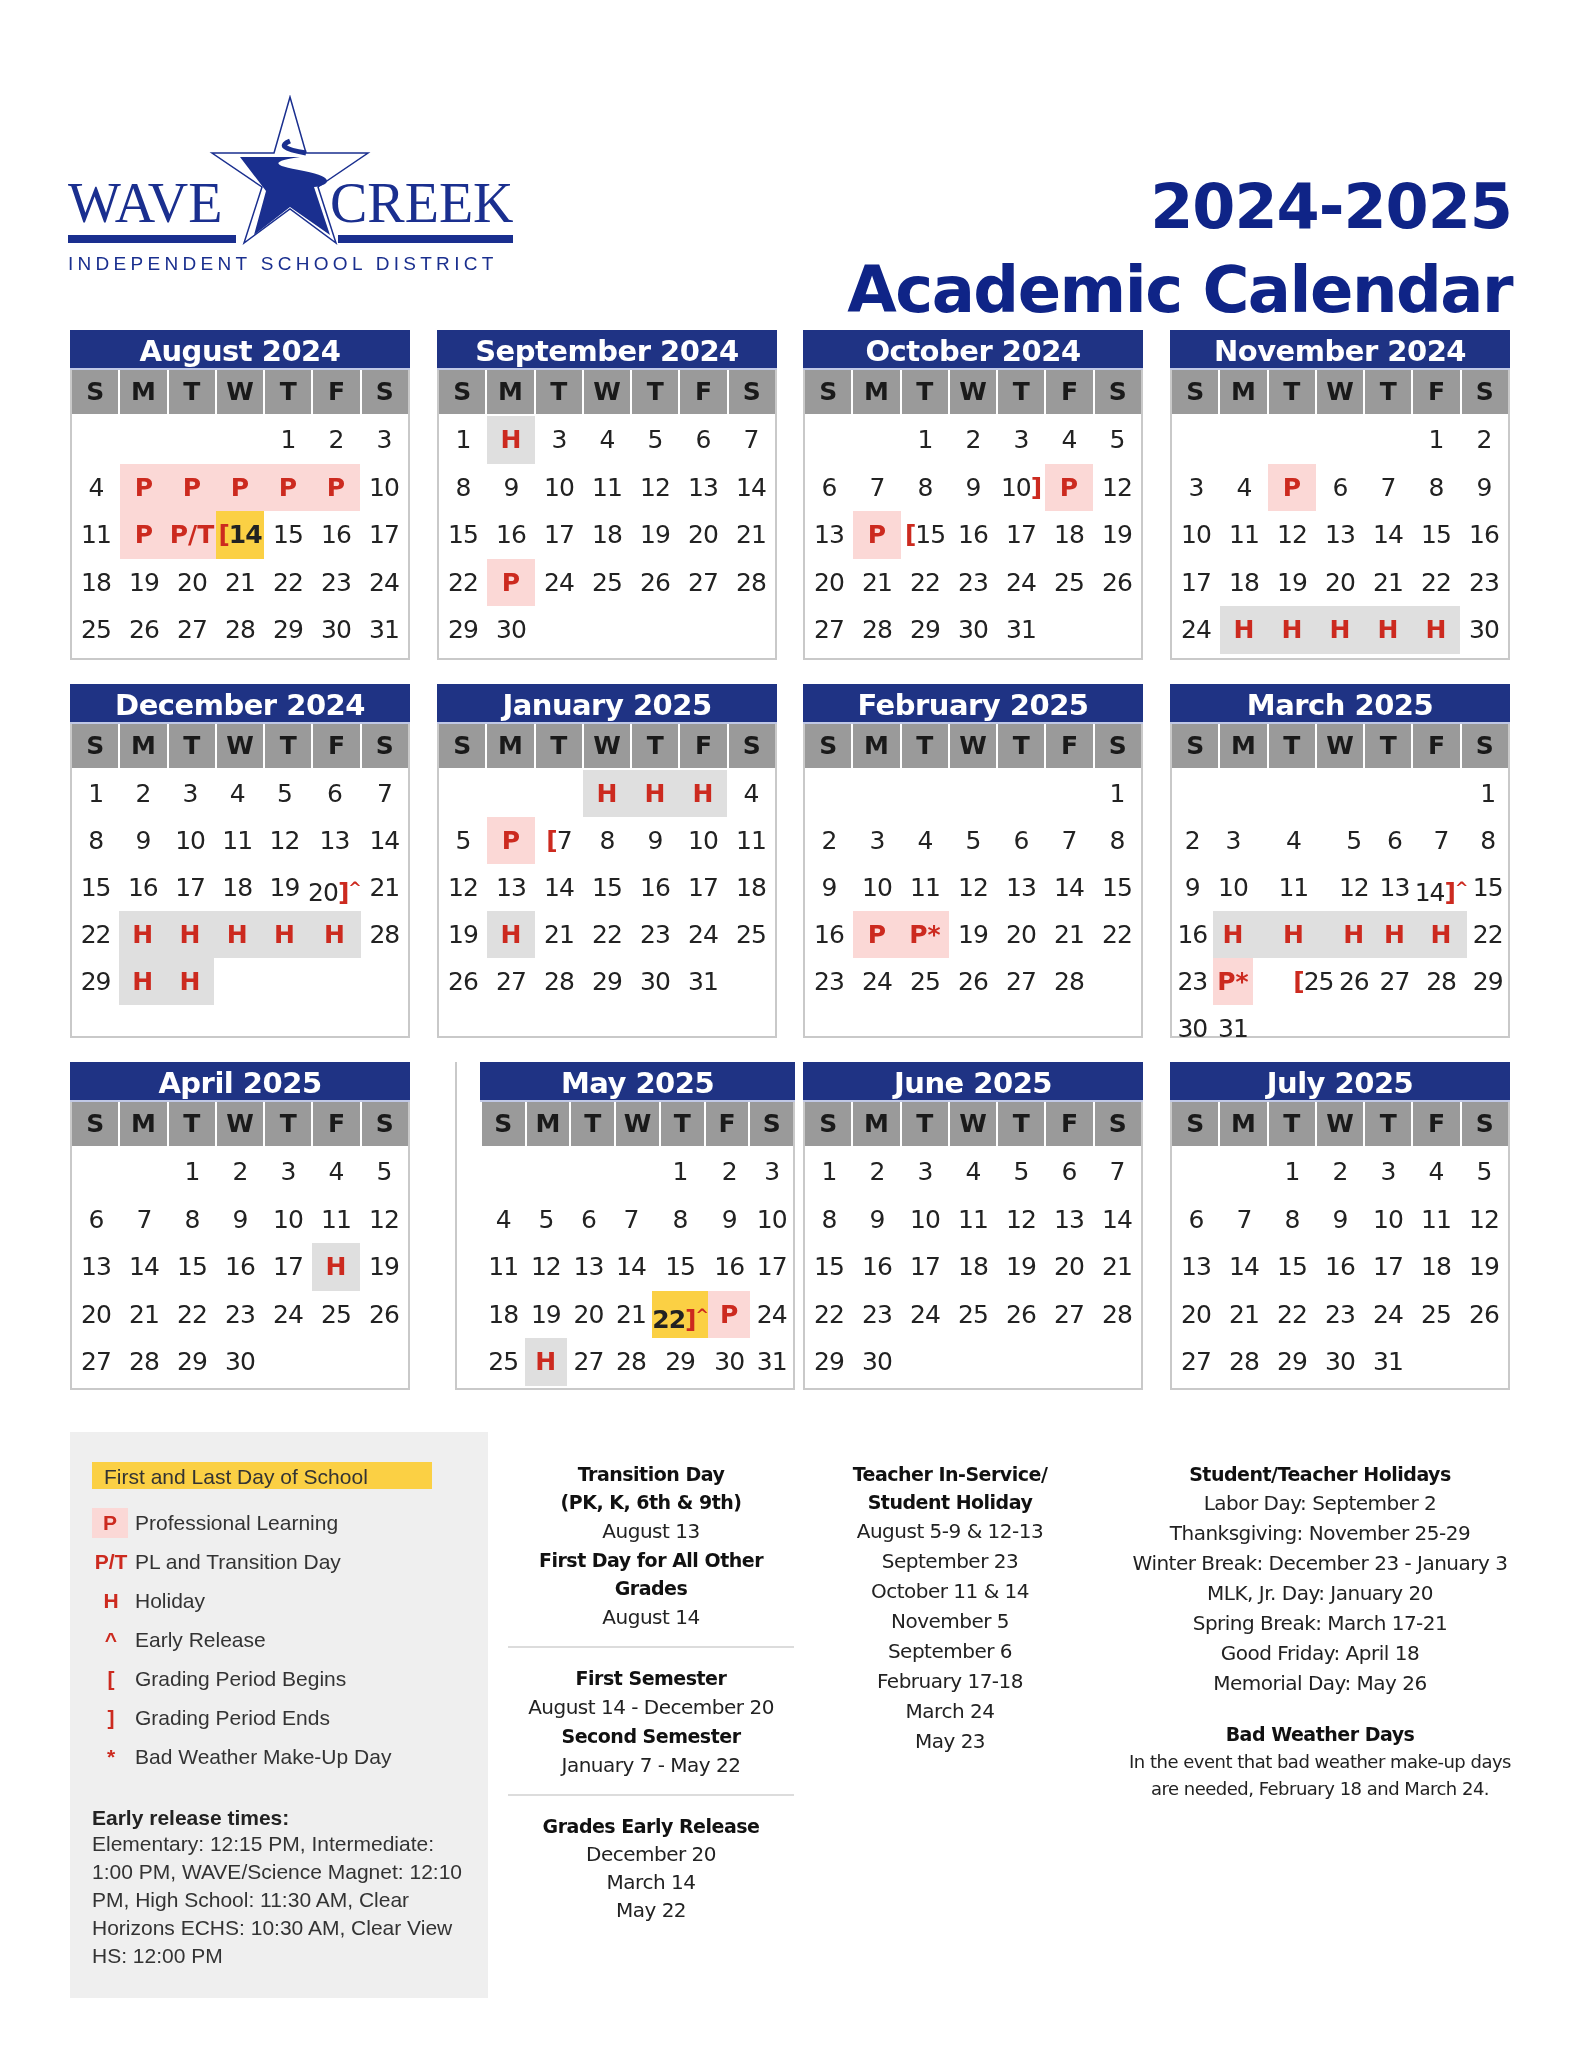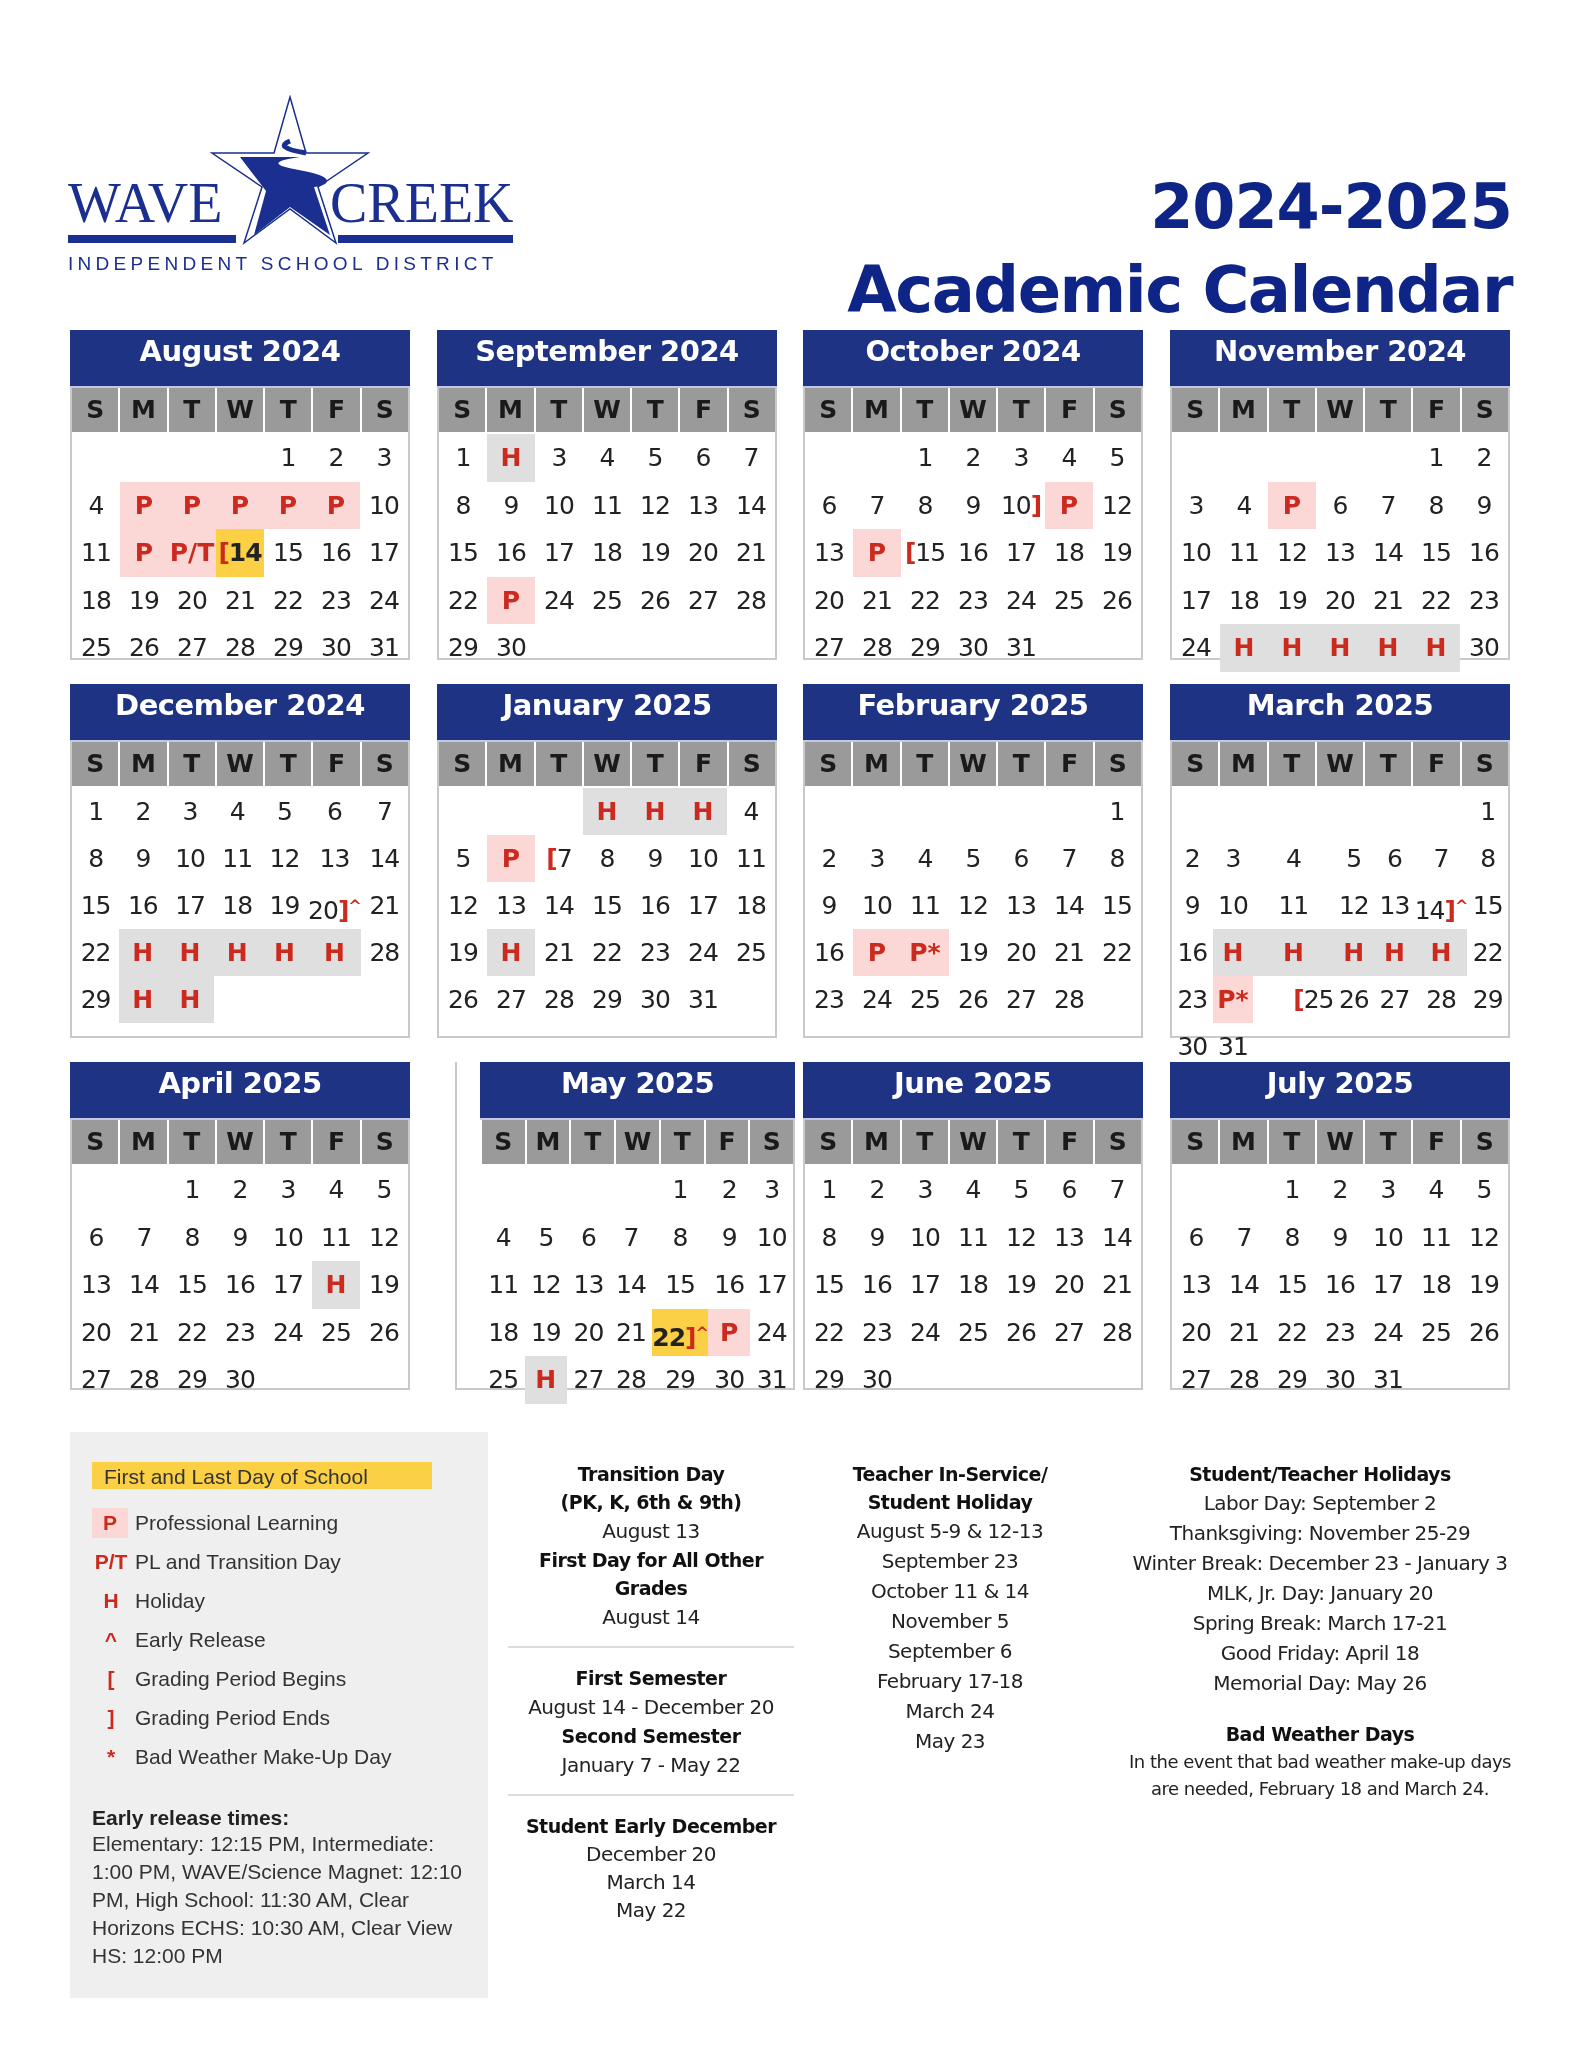--- a/index.html
+++ b/index.html
@@ -25,21 +25,21 @@
   }
   .title .l1 { font-size: 62px; letter-spacing: -1px; font-weight: bold; margin-top: 48px; }
   .title .l2 { font-size: 64px; letter-spacing: -1.5px; margin-top: 20px; font-weight: bold; }
 
   .month {
     position: absolute; width: 340px; border: 2px solid #c9c9c9; border-top: none;
     background: #fff;
   }
   .month-head {
     background: #1f3384; color: #fff; text-align: center; font-weight: bold;
-    font-size: 29px; height: 58px; line-height: 42px; margin: 0 -2px;
+    font-size: 29px; height: 40px; line-height: 42px; margin: 0 -2px;
     font-family: "DejaVu Sans", sans-serif; letter-spacing: -0.5px;
     border-bottom: 2px solid #c0c8e6;
   }
   .dow-row { display: grid; grid-template-columns: repeat(7, 1fr); gap: 2px; background: #fff; }
   .dow {
     background: #9a9a9a; color: #1a1a1a; font-weight: bold; text-align: center;
     font-size: 25px; height: 44px; line-height: 44px; font-family: "DejaVu Sans", sans-serif;
   }
   .grid { display: grid; grid-template-columns: repeat(7, 1fr); padding-top: 2px; }
   .cell {
@@ -714,21 +714,21 @@
   <div class="ln">August 13</div>
   <div class="hd">First Day for All Other</div>
   <div class="hd">Grades</div>
   <div class="ln">August 14</div>
   <hr>
   <div class="hd">First Semester</div>
   <div class="ln">August 14 - December 20</div>
   <div class="hd">Second Semester</div>
   <div class="ln">January 7 - May 22</div>
   <hr>
-  <div class="hd">Student Early December</div>
+  <div class="hd">Grades Early Release</div>
   <div class="ln" style="line-height:28px">December 20</div>
   <div class="ln" style="line-height:28px">March 14</div>
   <div class="ln" style="line-height:28px">May 22</div>
 </div>
 
 <div class="col" style="left:830px; top:1460px; width:240px;">
   <div class="hd">Teacher In-Service/</div>
   <div class="hd">Student Holiday</div>
   <div id="inservice-dates">
       <div class="ln">August 5-9 &amp; 12-13</div>

